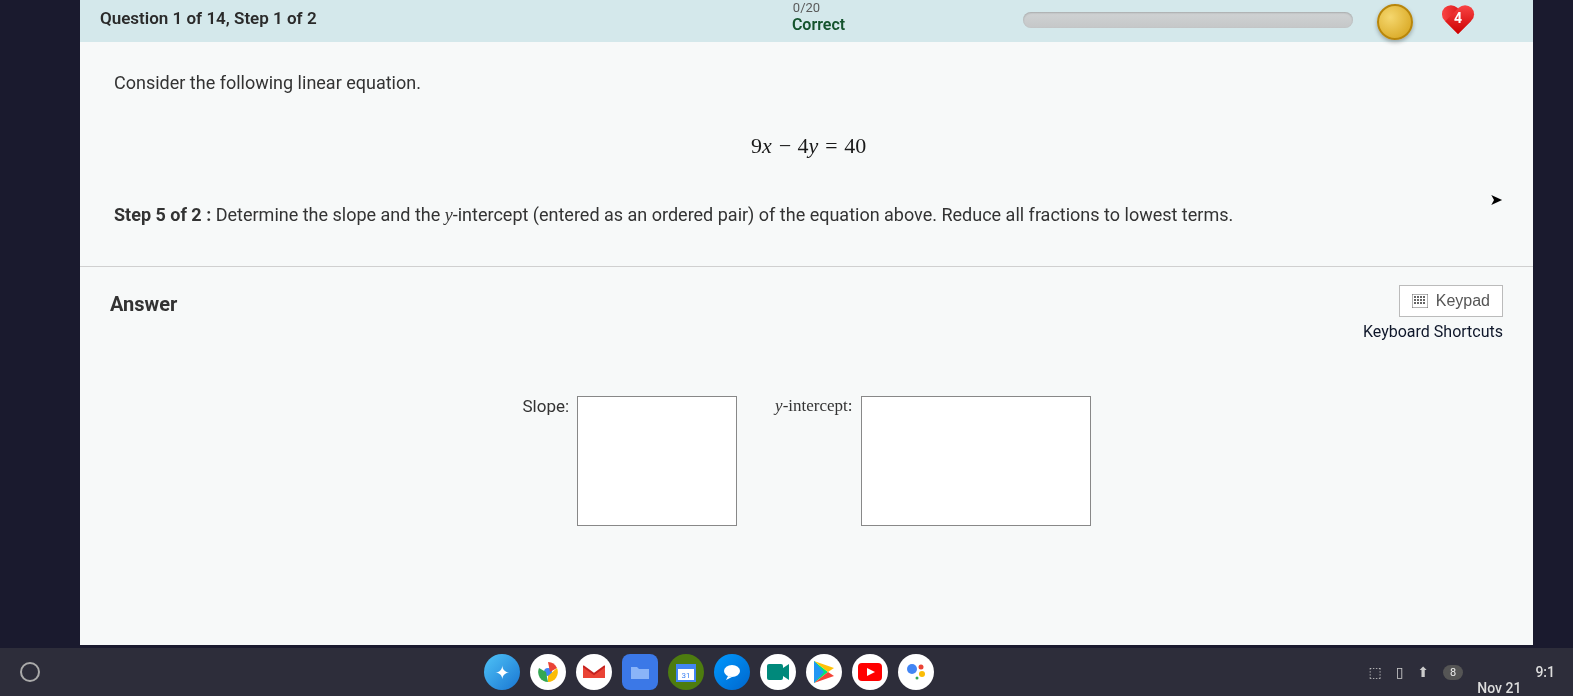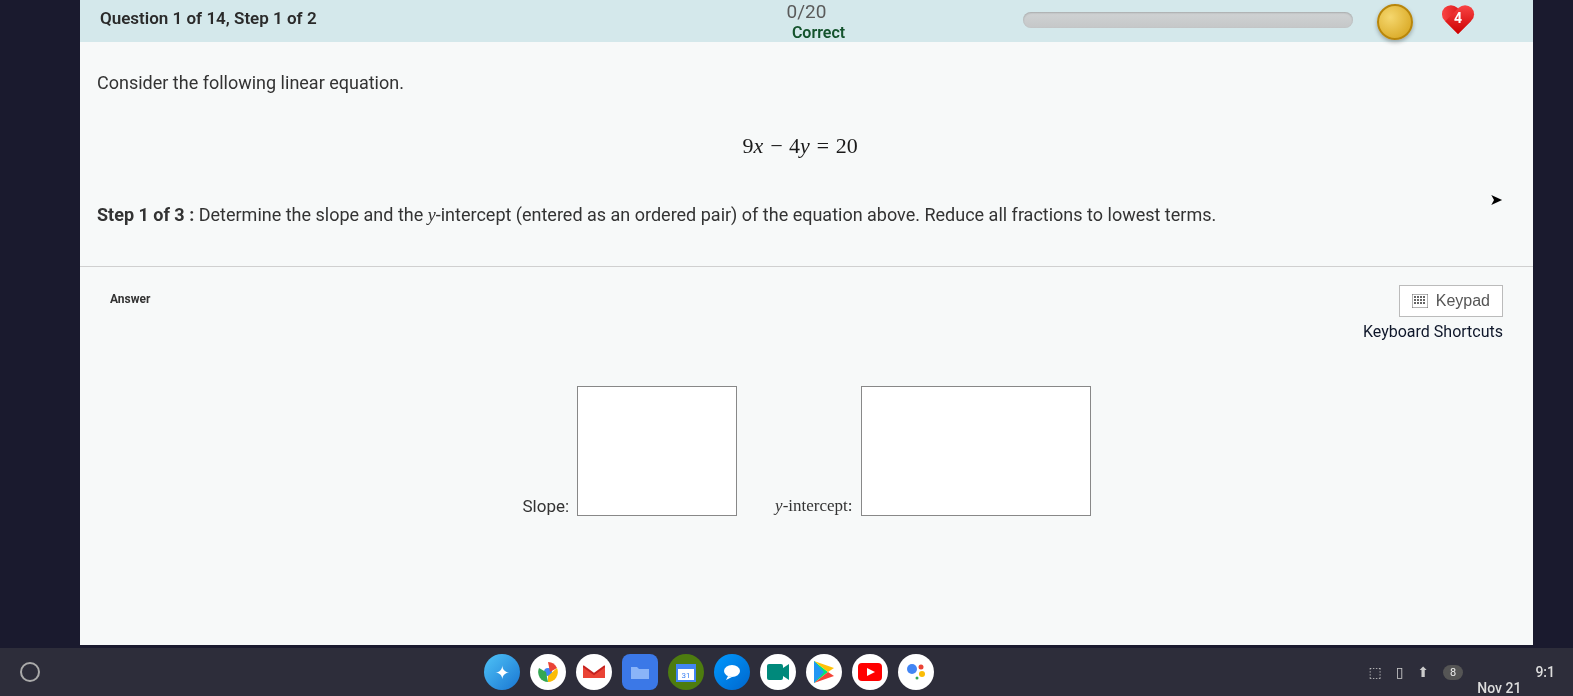--- a/index.html
+++ b/index.html
@@ -34,21 +34,21 @@
       color: #2a2a2a;
     }
     .score-block {
       position: absolute;
       left: 50%;
       transform: translateX(-50%);
       text-align: center;
       top: 0;
     }
     .score-fraction {
-      font-size: 19px;
+      font-size: 13px;
       color: #5a5a5a;
     }
     .score-label {
       font-weight: 600;
       font-size: 16px;
       color: #14532d;
       margin-left: 24px;
     }
     .progress-bar-container {
       position: absolute;
@@ -110,21 +110,21 @@
       position: absolute;
       top: 6px;
       left: 50%;
       transform: translateX(-50%);
       color: white;
       font-weight: bold;
       font-size: 14px;
       z-index: 2;
     }
     .question-body {
-      padding: 30px 30px 20px 17px;
+      padding: 30px 30px 20px 34px;
       background: #f7f9f9;
     }
     .prompt-text {
       font-size: 18px;
       color: #333;
       margin-bottom: 40px;
     }
     .equation {
       text-align: center;
       font-family: "Times New Roman", serif;
@@ -152,21 +152,21 @@
       border: none;
       border-top: 1px solid #d0d0d0;
       margin: 0;
     }
     .answer-section {
       padding: 25px 30px;
       position: relative;
     }
     .answer-label {
       font-weight: 700;
-      font-size: 12px;
+      font-size: 20px;
       color: #333;
     }
     .keypad-btn {
       position: absolute;
       right: 30px;
       top: 18px;
       background: #fff;
       border: 1px solid #bbb;
       padding: 6px 12px;
       font-size: 16px;
@@ -184,21 +184,21 @@
       position: absolute;
       right: 30px;
       top: 55px;
       color: #0f172a;
       font-size: 16px;
       cursor: pointer;
     }
     .inputs-row {
       display: flex;
       justify-content: center;
-      align-items: flex-end;
+      align-items: flex-start;
       gap: 8px;
       margin-top: 80px;
     }
     .input-label {
       font-size: 17px;
       color: #333;
     }
     .yint-label {
       font-family: "Times New Roman", serif;
     }
@@ -306,23 +306,23 @@
     <div class="progress-bar-container"></div>
     <div class="coin-icon"></div>
     <div class="heart-icon">
       <div class="heart-shape"></div>
       <div class="heart-number">4</div>
     </div>
   </div>
 
   <div class="question-body">
     <div class="prompt-text">Consider the following linear equation.</div>
-    <div class="equation"><span class="num">9</span>x − <span class="num">4</span>y = <span class="num">20</span></div>
+    <div class="equation"><span class="num">9</span>x − <span class="num">4</span>y = <span class="num">40</span></div>
     <div class="step-text">
-      <span class="step-bold">Step 1 of 3 :</span><span>  Determine the slope and the </span><span class="yintercept-i">y</span><span>-intercept (entered as an ordered pair) of the equation above. Reduce all fractions to lowest terms.</span>
+      <span class="step-bold">Step 5 of 2 :</span><span>  Determine the slope and the </span><span class="yintercept-i">y</span><span>-intercept (entered as an ordered pair) of the equation above. Reduce all fractions to lowest terms.</span>
     </div>
     <span class="cursor-arrow">➤</span>
   </div>
 
   <hr class="divider">
 
   <div class="answer-section">
     <div class="answer-label">Answer</div>
     <button class="keypad-btn">
       <svg class="keypad-icon-svg" viewBox="0 0 16 14">

